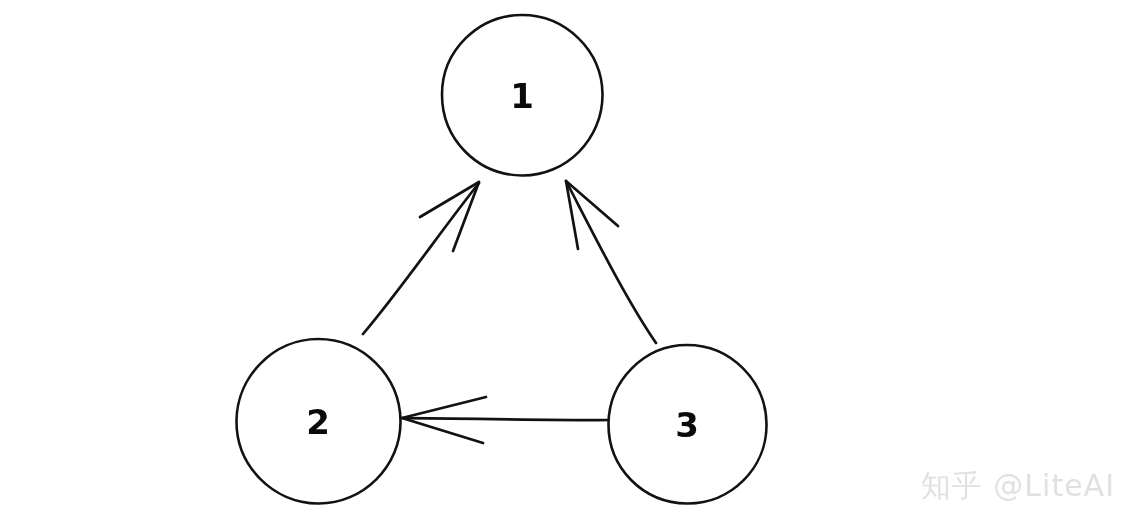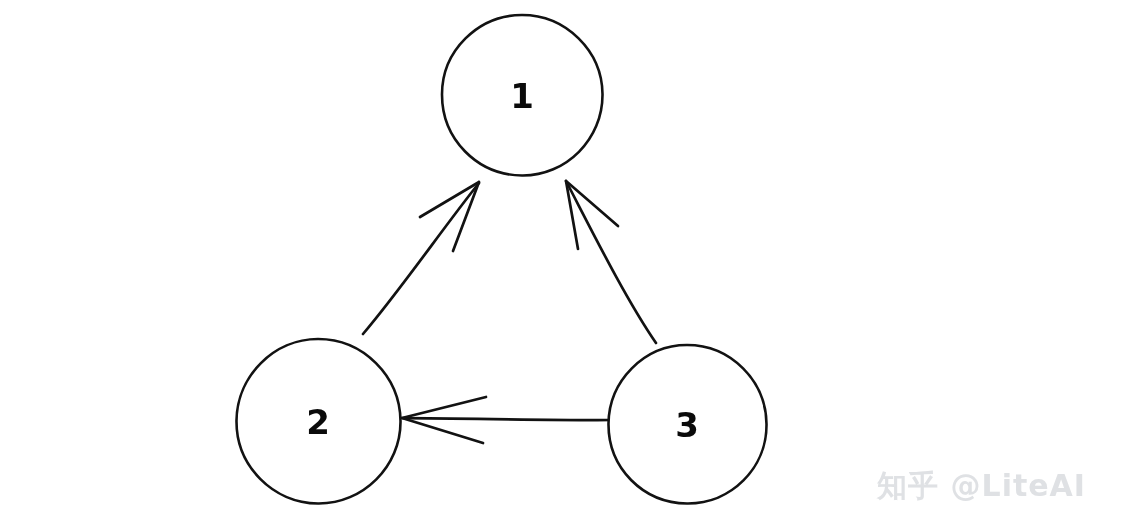--- a/index.html
+++ b/index.html
@@ -48,26 +48,26 @@
     fill: none;
   }
   .edge-head {
     stroke: #121212;
     stroke-width: 2.7;
     stroke-linecap: round;
     fill: none;
   }
   .watermark {
     position: absolute;
-    right: 36px;
+    right: 7px;
     bottom: 18px;
     color: #dfe1e4;
     font-family: "DejaVu Sans", sans-serif;
     font-size: 30px;
-    font-weight: 700;
+    font-weight: 400;
     letter-spacing: 1px;
     white-space: nowrap;
     user-select: none;
   }
 </style>
 </head>
 <body>
 
 <div id="canvas-wrap">
 

